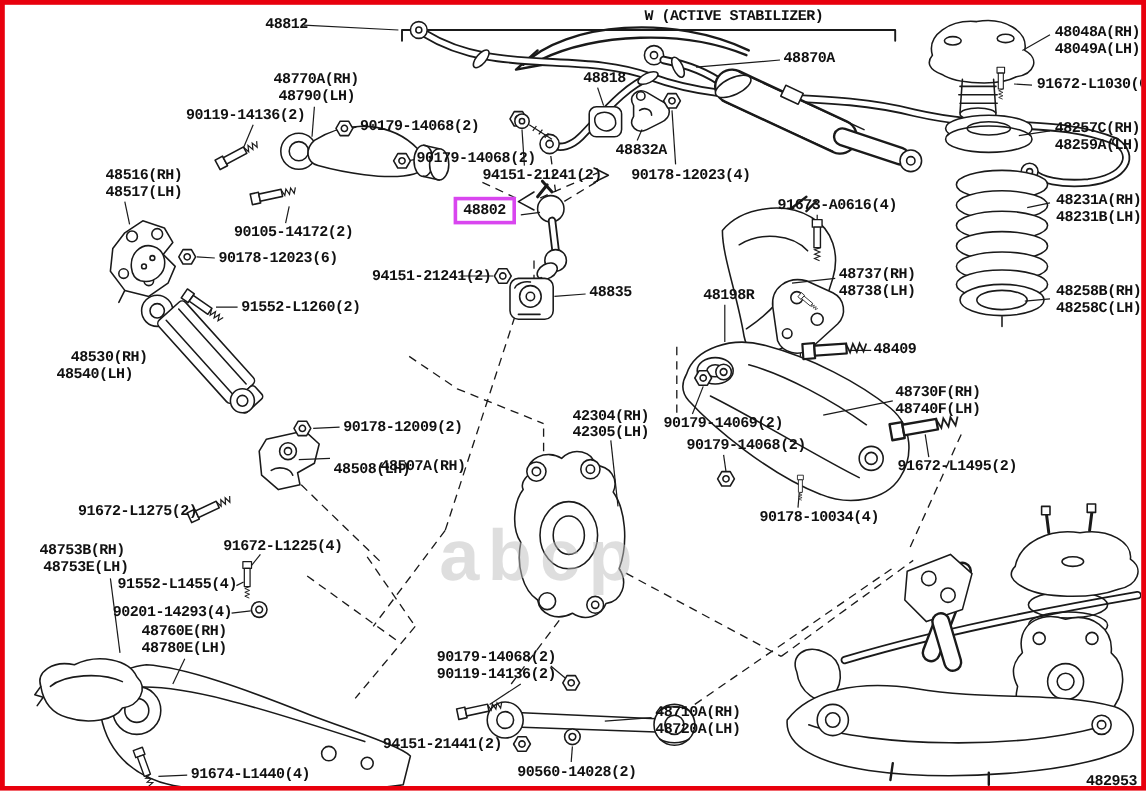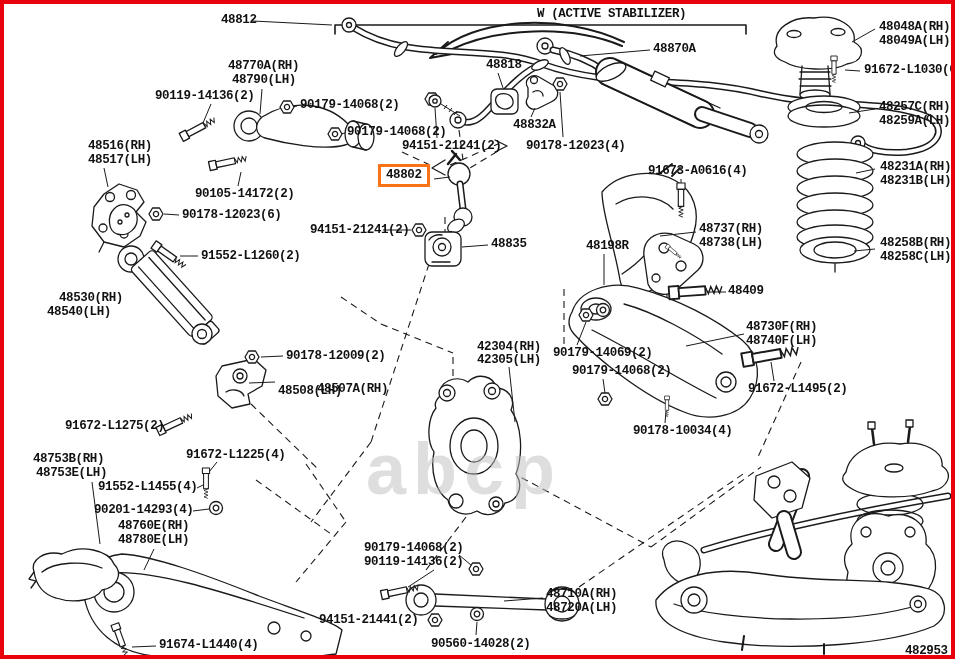--- a/index.html
+++ b/index.html
@@ -16,26 +16,26 @@
   .w4{stroke:#ffffff;stroke-width:4;fill:none;stroke-linecap:round}
   .b9{stroke:#1a1a1a;stroke-width:16;fill:none;stroke-linecap:round}
   .w6{stroke:#ffffff;stroke-width:12;fill:none;stroke-linecap:round}
   .b26{stroke:#1a1a1a;stroke-width:30;fill:none;stroke-linecap:round}
   .w22{stroke:#ffffff;stroke-width:26;fill:none;stroke-linecap:round}
   .thin{stroke:#1a1a1a;stroke-width:1;fill:none}
   .part-label{
     position:absolute;font-weight:bold;font-size:12.5px;line-height:13px;
     color:#111;white-space:nowrap;letter-spacing:-0.4px;cursor:pointer;
   }
-  .part-label.highlight{border:3px solid #f97316;padding:2px 5px;background:#ffffff;}
+  .part-label.highlight{border:3px solid #d946ef;padding:2px 5px;background:#ffffff;}
   .part-label.group-title,.part-label.drawing-number{cursor:default;}
   .watermark{
     position:absolute;left:362px;top:424px;
     font-family:"Liberation Sans","DejaVu Sans",sans-serif;
-    font-weight:bold;font-size:72px;color:#bfbfbf;opacity:.5;
+    font-weight:bold;font-size:60px;color:#bfbfbf;opacity:.5;
     letter-spacing:7px;user-select:none;
   }
 </style>
 </head>
 <body>
 
 <div class="canvas">
 
 <svg width="947" height="651" viewBox="0 0 947 651" aria-hidden="true">
   <defs>

